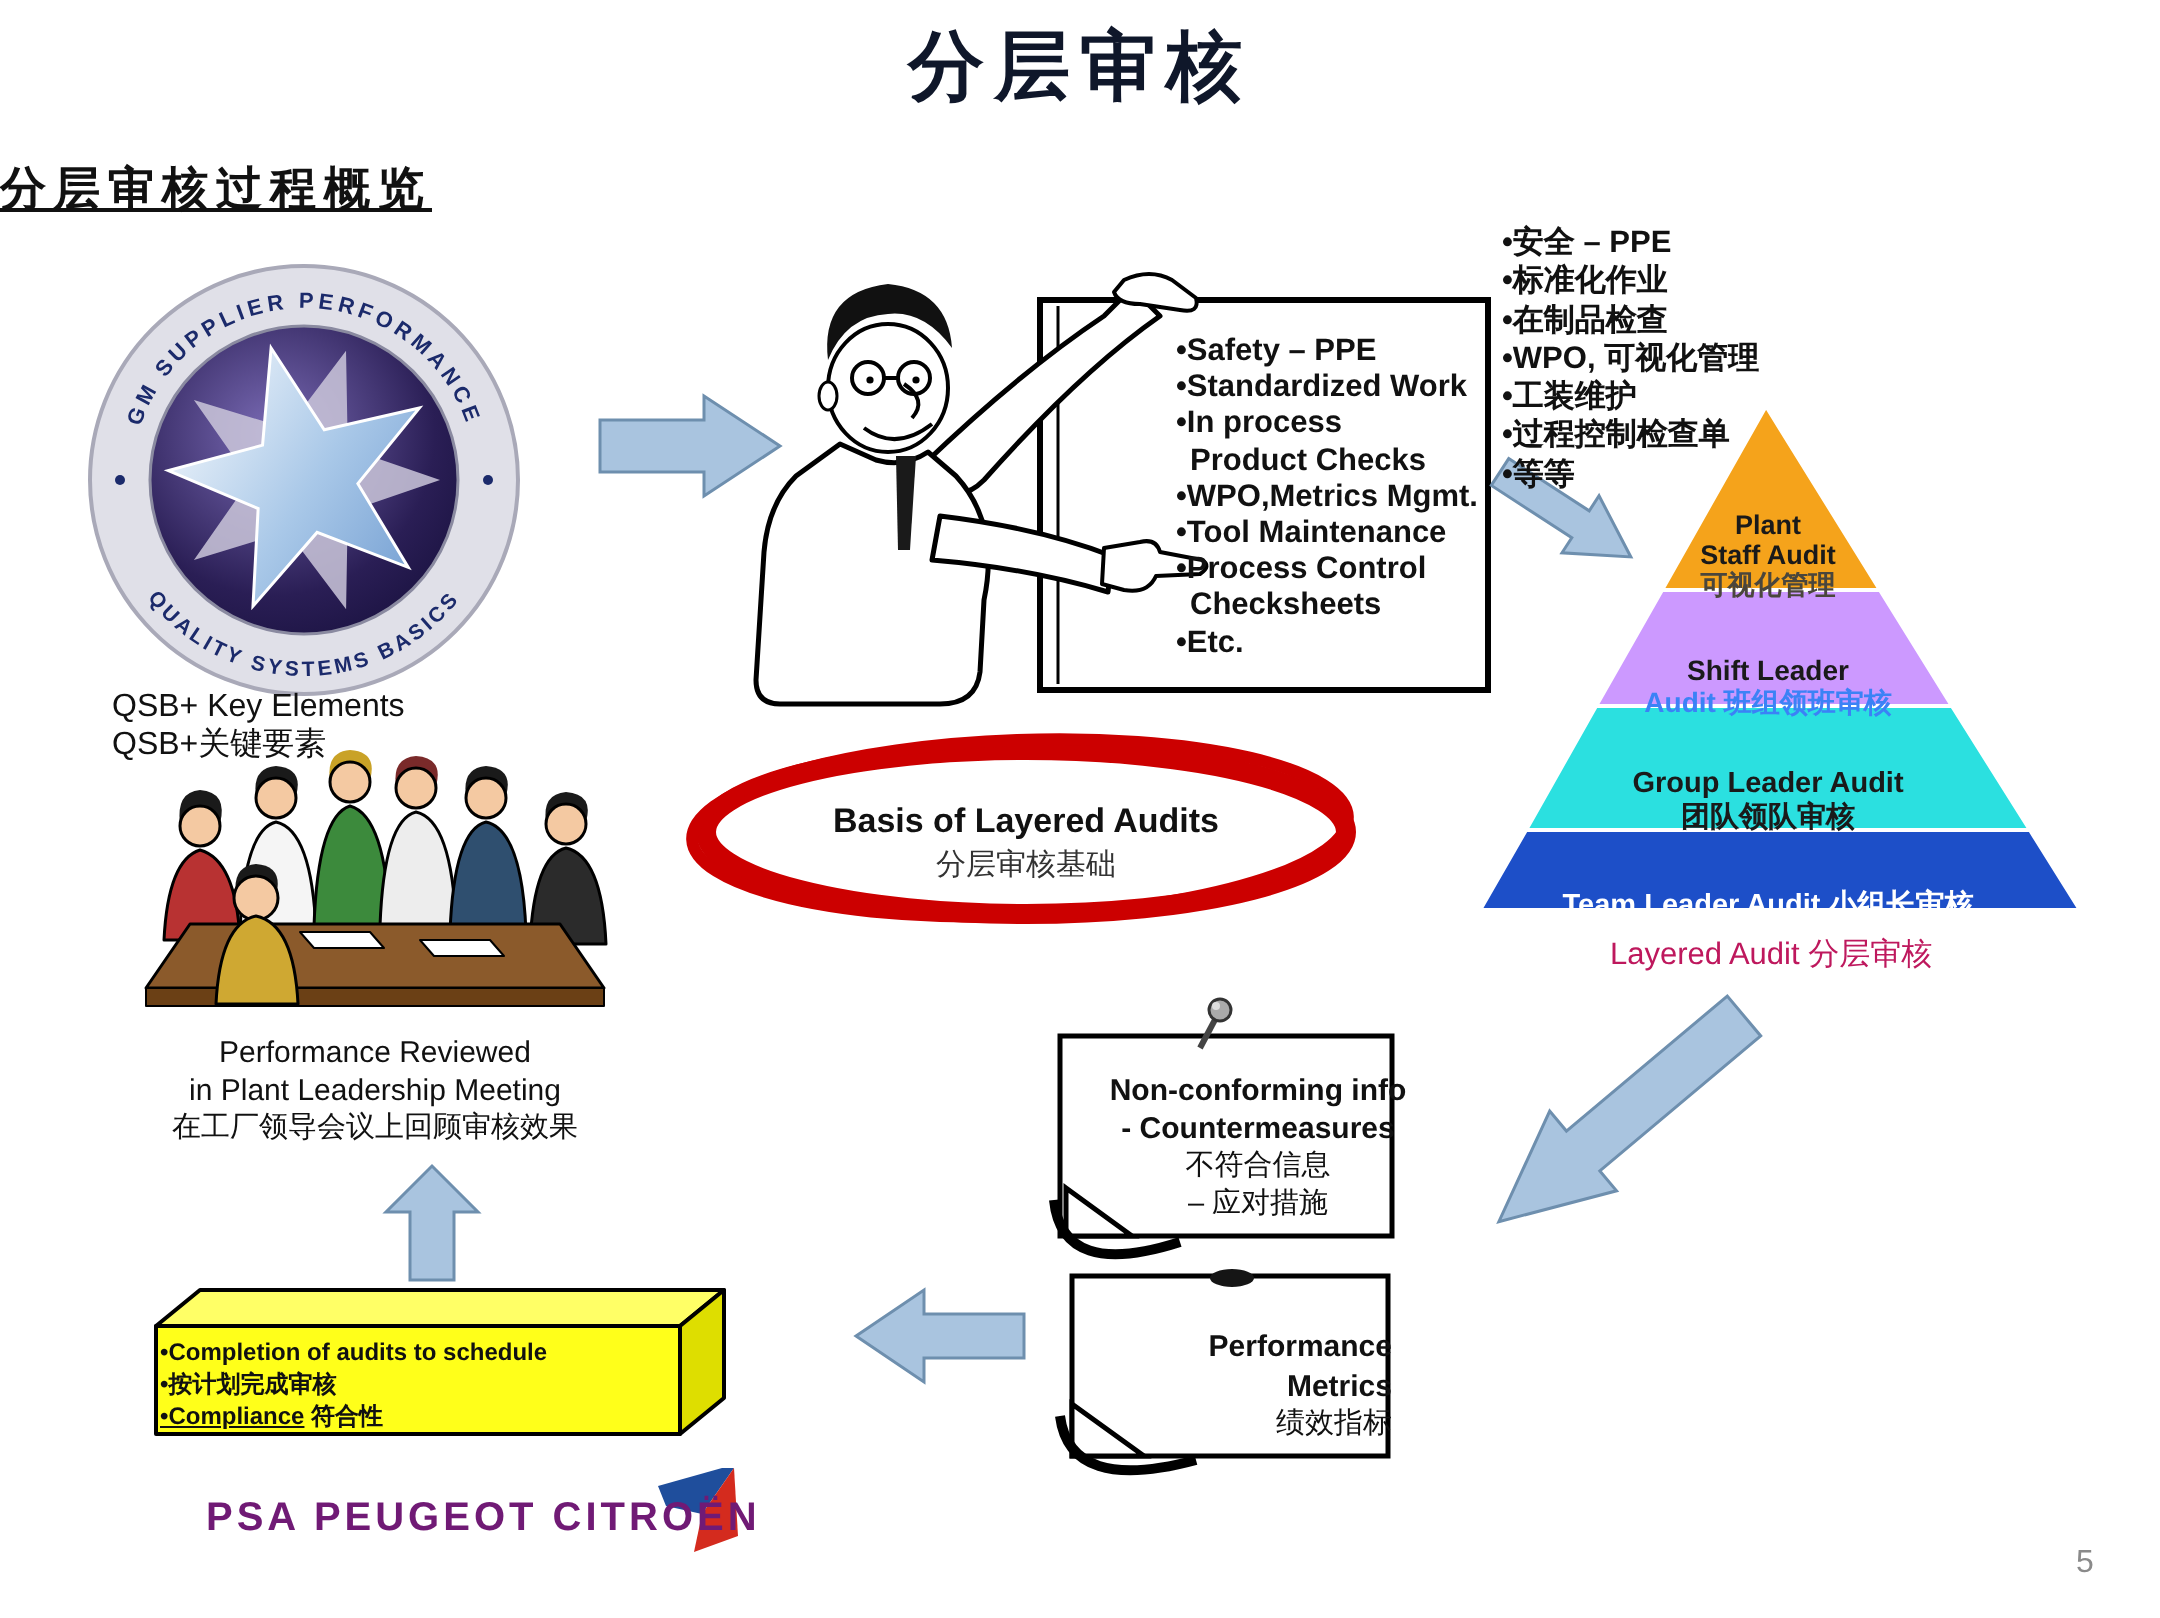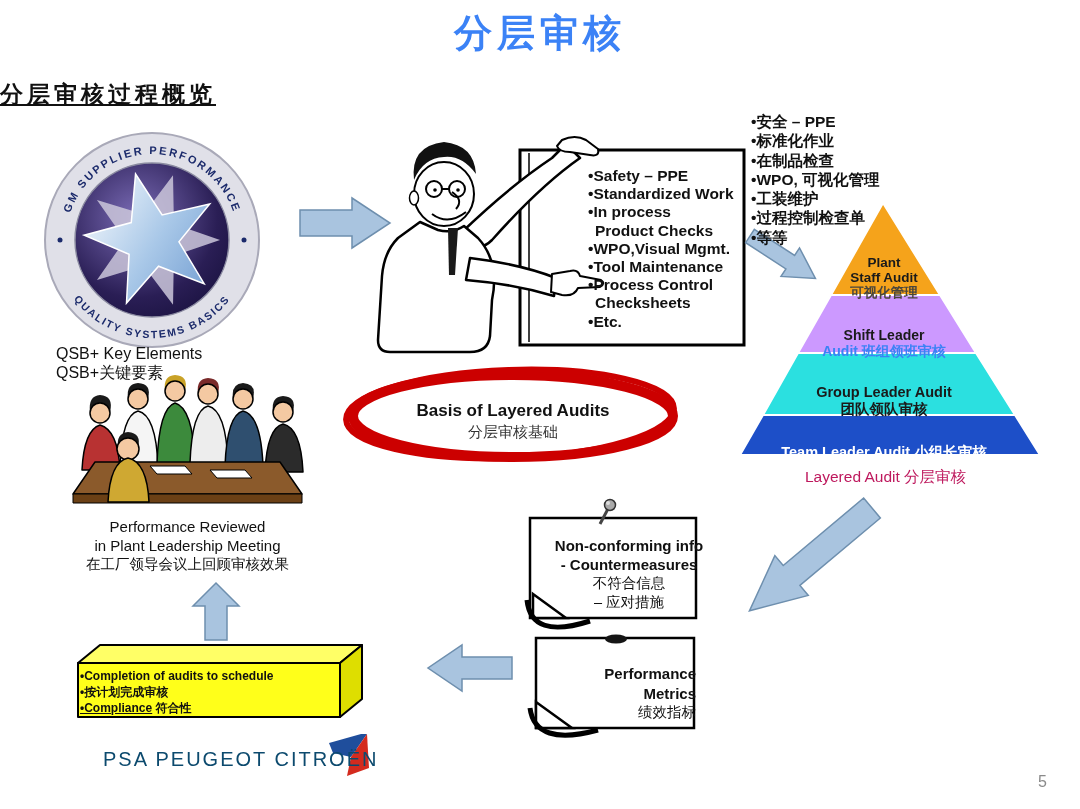--- a/index.html
+++ b/index.html
@@ -1,21 +1,21 @@
 <!DOCTYPE html>
 <html><head>
 <meta charset="utf-8">
 <style>
   html,body{margin:0;padding:0;background:#fff;}
   .stage{position:relative;width:1080px;height:809px;background:#ffffff;
          font-family:"Liberation Sans",sans-serif;overflow:hidden;}
   .stage svg.gfx{position:absolute;left:0;top:0;z-index:1;}
   .t{position:absolute;z-index:2;color:#111;}
   .title{left:0;top:8px;width:1080px;text-align:center;font-size:38px;font-weight:bold;
-         color:#3b82f6;letter-spacing:5px;}
+         color:#0f172a;letter-spacing:5px;}
   .subtitle{left:0;top:79px;width:1080px;font-size:23px;font-weight:bold;
          letter-spacing:4px;text-decoration:underline;}
   .qsb{left:56px;top:344px;font-size:16px;line-height:19px;}
   .board-text{left:588px;top:167px;width:160px;font-size:15.5px;line-height:18.2px;
          font-weight:600;white-space:nowrap;}
   .board-text .indent{padding-left:7px;}
   .cnlist{left:751px;top:112px;font-size:15.5px;line-height:19.3px;font-weight:600;white-space:nowrap;}
   .pyr{position:absolute;z-index:2;text-align:center;font-weight:bold;color:#1a1a1a;margin-top:12px;}
   .pyr1{left:799px;top:244px;width:170px;font-size:13.5px;line-height:14.8px;}
   .pyr1 .cn{color:#4a463c;}
@@ -28,21 +28,21 @@
   .ellipse-text .en{font-size:17px;font-weight:bold;}
   .ellipse-text .cn{font-size:15px;margin-top:2px;color:#333;}
   .meetcap{left:75px;top:517px;width:225px;text-align:center;font-size:15px;line-height:19px;}
   .meetcap .cn{font-size:14.5px;}
   .boxtext{left:80px;top:668px;width:312px;text-align:left;font-size:12px;
          line-height:16px;font-weight:bold;}
   .boxtext .u{text-decoration:underline;}
   .note1{left:531px;top:536px;width:196px;text-align:center;font-size:15px;line-height:19px;font-weight:bold;}
   .note2{left:536px;top:664px;width:160px;text-align:right;font-size:15px;line-height:19.5px;font-weight:bold;}
   .note1 .cn,.note2 .cn{font-weight:400;font-size:14.5px;}
-  .brand{left:103px;top:748px;font-size:20px;font-weight:normal;color:#0c4a6e;letter-spacing:2px;}
+  .brand{left:103px;top:748px;font-size:20px;font-weight:bold;color:#701a75;letter-spacing:2px;}
   .pagenum{left:1038px;top:773px;font-size:16px;color:#8a8a8a;}
 </style>
 </head>
 <body>
 
 <div class="stage">
 
   <svg class="gfx" width="1080" height="809" viewBox="0 0 1080 809">
     <defs>
       <radialGradient id="discGrad" cx="40%" cy="35%" r="75%">
@@ -190,21 +190,21 @@
   <div class="t qsb">
     <div>QSB+ Key Elements</div>
     <div>QSB+关键要素</div>
   </div>
 
   <div class="t board-text">
     <div>•Safety – PPE</div>
     <div>•Standardized Work</div>
     <div>•In process</div>
     <div class="indent">Product Checks</div>
-    <div>•WPO,Visual Mgmt.</div>
+    <div>•WPO,Metrics Mgmt.</div>
     <div>•Tool Maintenance</div>
     <div>•Process Control</div>
     <div class="indent">Checksheets</div>
     <div>•Etc.</div>
   </div>
 
   <div class="t cnlist">
     <div>•安全 – PPE</div>
     <div>•标准化作业</div>
     <div>•在制品检查</div>

